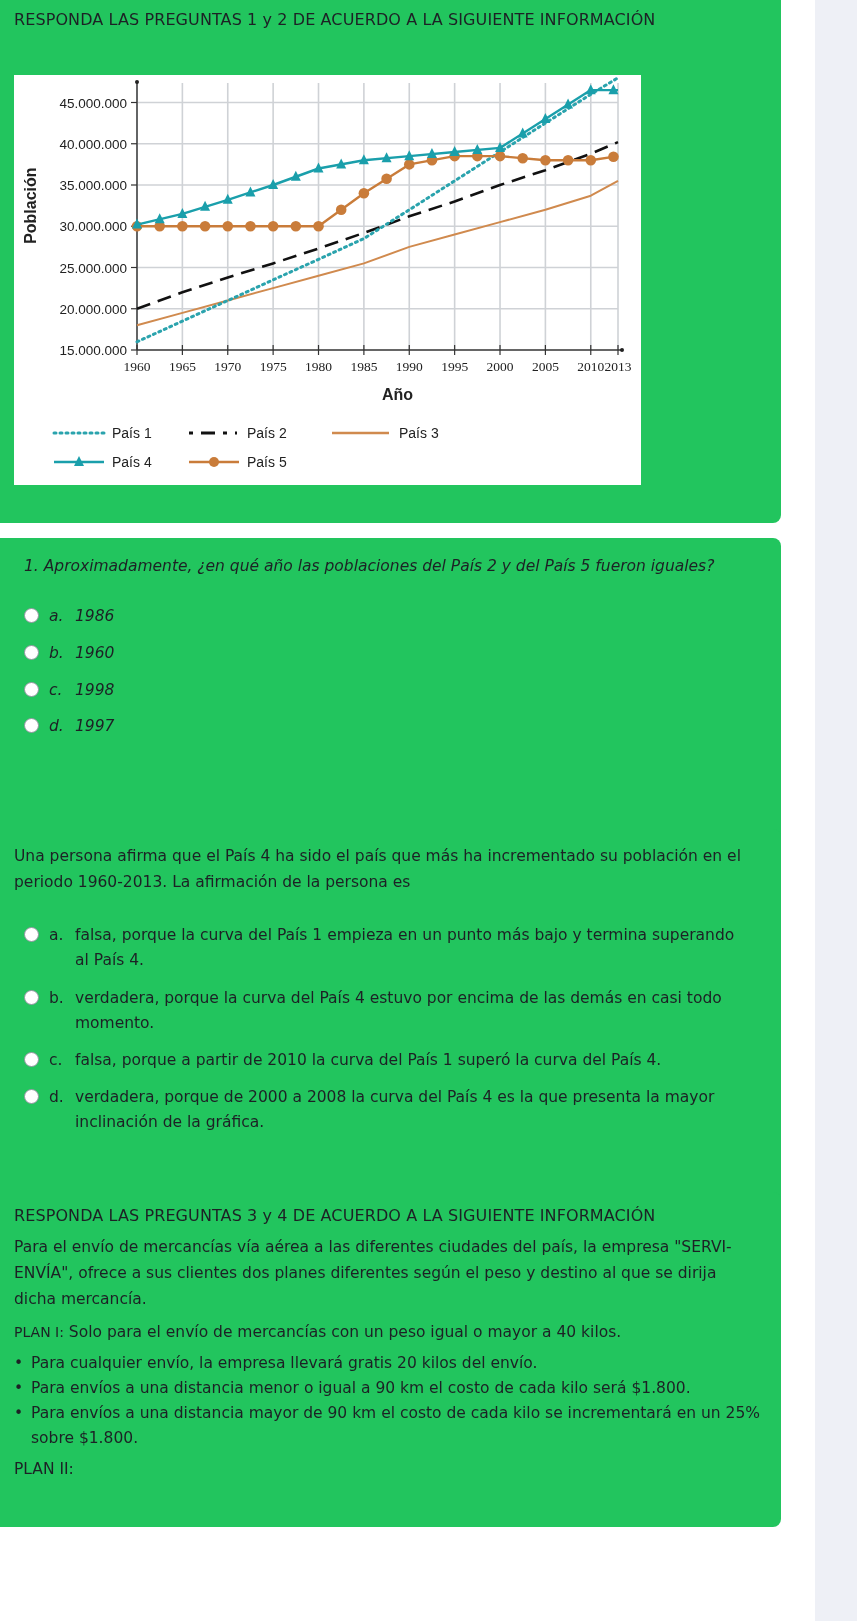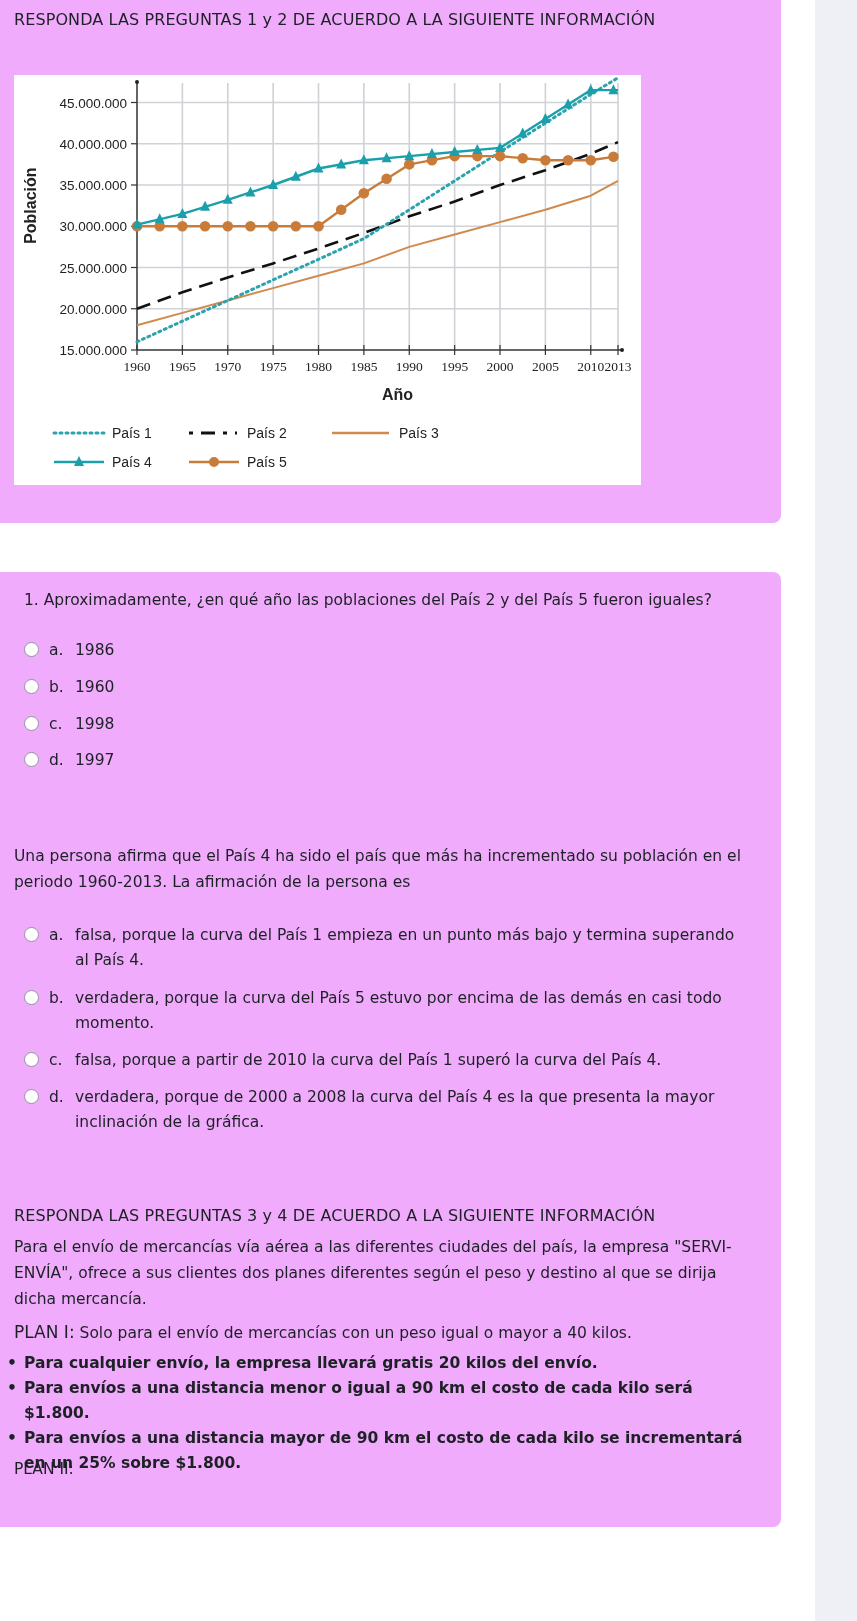--- a/index.html
+++ b/index.html
@@ -1,30 +1,30 @@
 <!DOCTYPE html>
 <html><head>
 <meta charset="utf-8">
 <style>
   html, body { margin:0; padding:0; }
   body { width:857px; height:1621px; background:#ffffff; position:relative; overflow:hidden;
          font-family:"DejaVu Sans", sans-serif; color:#1d2125; }
   .rightpanel { position:absolute; left:815px; top:0; width:42px; height:1621px; background:#eef0f6; }
-  .card { position:absolute; left:0; width:781px; background:#f0abfc; border-radius:0 0 8px 0; box-sizing:border-box; }
+  .card { position:absolute; left:0; width:781px; background:#22c55e; border-radius:0 0 8px 0; box-sizing:border-box; }
   .card.r { border-radius:0 8px 8px 0; }
   .heading { font-size:16px; letter-spacing:0.1px; }
   .para { font-size:15.5px; line-height:26px; }
   .chartbox { position:absolute; left:14px; top:75px; width:627px; height:410px; background:#ffffff; }
   .opt { position:absolute; left:24px; display:flex; font-size:15.5px; line-height:25px; }
   .radio { width:15px; height:15px; border:1.5px solid #8f959e; border-radius:50%; background:#fff; margin-top:4px; margin-right:10px; flex:none; box-sizing:border-box; }
   .letter { width:26px; flex:none; }
   .bullets { margin:0; padding-left:0; list-style:none; }
   .bullets li { position:relative; padding-left:24px; font-size:15.5px; line-height:25px; }
   .bullets li::before { content:"•"; position:absolute; left:7px; top:0; }
-  .plan-label { font-size:17px; }
+  .plan-label { font-size:14px; }
 </style>
 </head>
 <body>
 
 <div class="rightpanel"></div>
 
 <div class="card" style="top:0; height:523px;">
   <div class="heading" style="position:absolute; left:14px; top:10px;">RESPONDA LAS PREGUNTAS 1 y 2 DE ACUERDO A LA SIGUIENTE INFORMACIÓN</div>
   <div class="chartbox">
     <svg id="chart-svg" width="627" height="410">
@@ -148,21 +148,21 @@
         <line x1="40" x2="90" y1="387" y2="387" stroke="#1a9fab" stroke-width="2.4"></line>
         <path d="M60 391 L70 391 L65 381 Z" fill="#1a9fab"></path>
         <text x="98" y="392" font-size="14" fill="#222" font-family="Liberation Sans, sans-serif">País 4</text>
         <line x1="175" x2="225" y1="387" y2="387" stroke="#c97c3a" stroke-width="2.4"></line>
         <circle cx="200" cy="387" r="5" fill="#c97c3a"></circle>
         <text x="233" y="392" font-size="14" fill="#222" font-family="Liberation Sans, sans-serif">País 5</text>
       </svg>
   </div>
 </div>
 
-<div class="card r" style="top:572px; height:307px;">
+<div class="card r" style="top:538px; height:307px;font-style:italic;">
   <div class="para" style="position:absolute; left:24px; top:15px; width:740px;">1. Aproximadamente, ¿en qué año las poblaciones del País 2 y del País 5 fueron iguales?</div>
   <div class="opt" style="top:66px;">
     <span class="radio"></span>
     <span class="letter">a.</span>
     <span>1986</span>
   </div>
   <div class="opt" style="top:103px;">
     <span class="radio"></span>
     <span class="letter">b.</span>
     <span>1960</span>
@@ -182,39 +182,39 @@
 <div class="card r" style="top:829px; height:380px;">
   <div class="para" style="position:absolute; left:14px; top:14px; width:740px;">Una persona afirma que el País 4 ha sido el país que más ha incrementado su población en el periodo 1960-2013. La afirmación de la persona es</div>
   <div class="opt" style="top:94px; width:720px;">
     <span class="radio"></span>
     <span class="letter">a.</span>
     <span>falsa, porque la curva del País 1 empieza en un punto más bajo y termina superando al País 4.</span>
   </div>
   <div class="opt" style="top:157px; width:700px;">
     <span class="radio"></span>
     <span class="letter">b.</span>
-    <span>verdadera, porque la curva del País 5 estuvo por encima de las demás en casi todo momento.</span>
+    <span>verdadera, porque la curva del País 4 estuvo por encima de las demás en casi todo momento.</span>
   </div>
   <div class="opt" style="top:219px; width:720px;">
     <span class="radio"></span>
     <span class="letter">c.</span>
     <span>falsa, porque a partir de 2010 la curva del País 1 superó la curva del País 4.</span>
   </div>
   <div class="opt" style="top:256px; width:700px;">
     <span class="radio"></span>
     <span class="letter">d.</span>
     <span>verdadera, porque de 2000 a 2008 la curva del País 4 es la que presenta la mayor inclinación de la gráfica.</span>
   </div>
 </div>
 
 <div class="card r" style="top:1192px; height:335px;">
   <div class="heading" style="position:absolute; left:14px; top:14px;">RESPONDA LAS PREGUNTAS 3 y 4 DE ACUERDO A LA SIGUIENTE INFORMACIÓN</div>
   <div class="para" style="position:absolute; left:14px; top:42px; width:745px;">Para el envío de mercancías vía aérea a las diferentes ciudades del país, la empresa "SERVI-ENVÍA", ofrece a sus clientes dos planes diferentes según el peso y destino al que se dirija dicha mercancía.</div>
   <div class="para" style="position:absolute; left:14px; top:127px; width:745px;">
     <span class="plan-label">PLAN I:</span><span> Solo para el envío de mercancías con un peso igual o mayor a 40 kilos.</span>
   </div>
-  <ul class="bullets" style="position:absolute; left:0; top:159px; width:760px;font-weight:bold;">
+  <ul class="bullets" style="position:absolute; left:7px; top:159px; width:760px;">
     <li>Para cualquier envío, la empresa llevará gratis 20 kilos del envío.</li>
     <li>Para envíos a una distancia menor o igual a 90 km el costo de cada kilo será $1.800.</li>
     <li>Para envíos a una distancia mayor de 90 km el costo de cada kilo se incrementará en un 25% sobre $1.800.</li>
   </ul>
   <div class="para" style="position:absolute; left:14px; top:264px;">PLAN II:</div>
 </div>
 
 </body></html>

